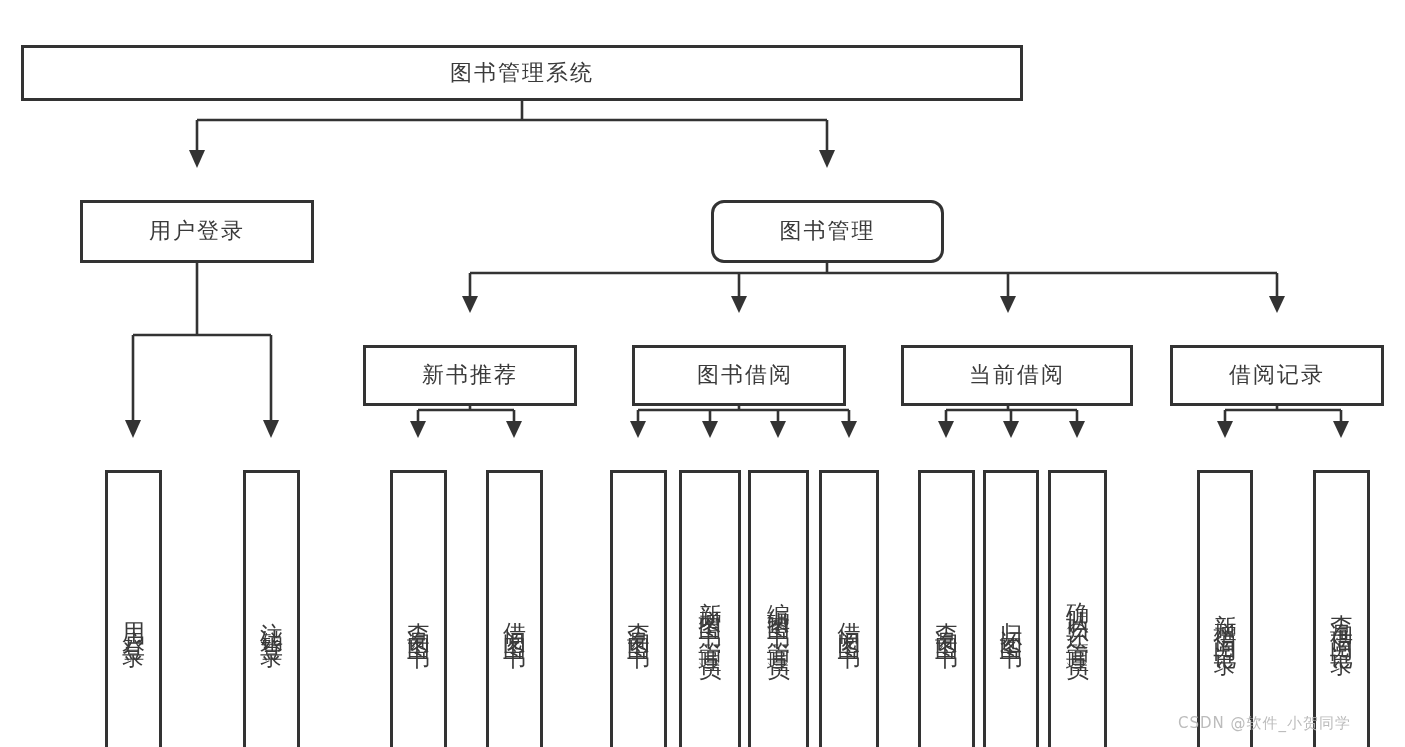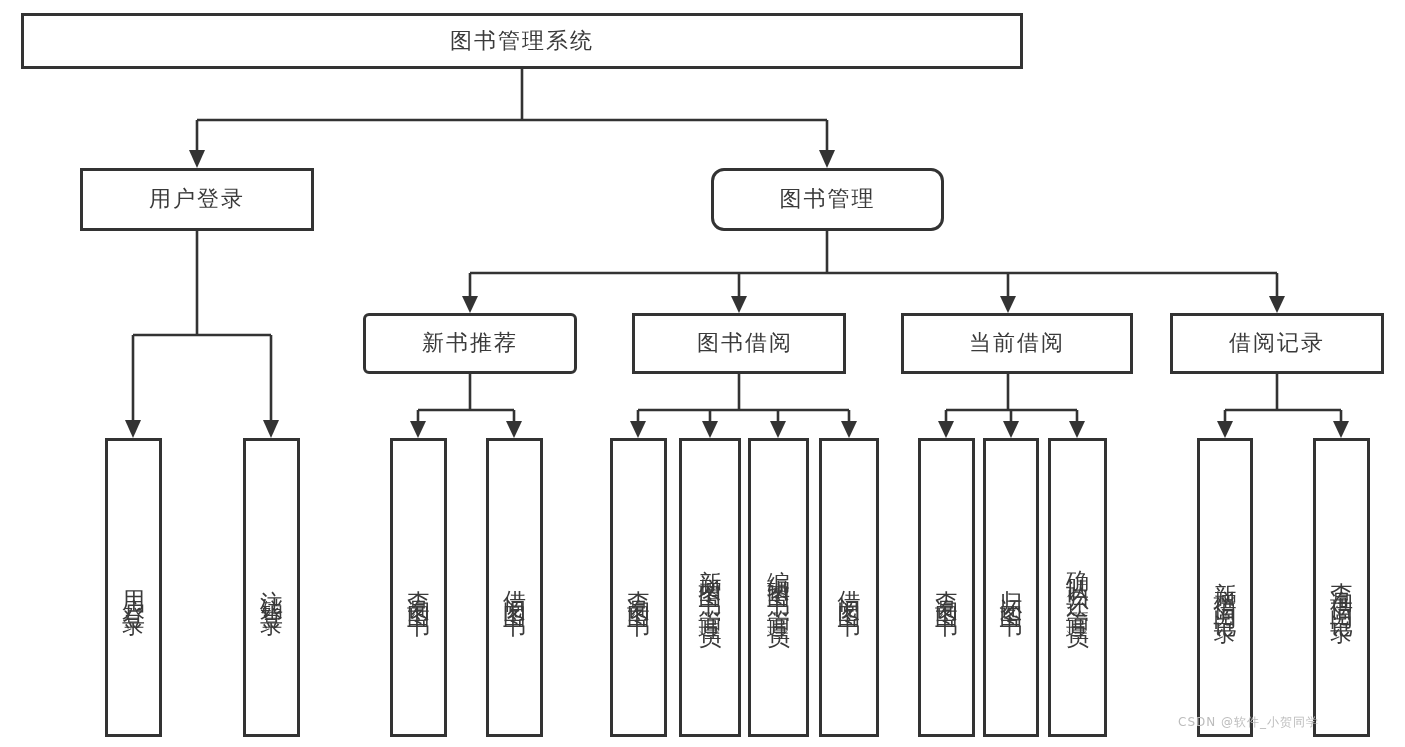--- a/index.html
+++ b/index.html
@@ -14,38 +14,39 @@
   .node{
     position:absolute;
     box-sizing:border-box;
     border:3px solid #333333;
     background:#ffffff;
     color:#3a3a3a;
     display:flex;
     align-items:center;
     justify-content:center;
     text-align:center;
+    margin-top:32px;
   }
   .h-node{
     font-size:22px;
     letter-spacing:2px;
     line-height:1.1;
   }
   .v-node{
     writing-mode:vertical-rl;
     text-orientation:mixed;
     font-size:23px;
     letter-spacing:8px;
     line-height:1.0;
   }
   .watermark{
     position:absolute;
     left:1178px;
     top:714px;
-    font-size:12px;
+    font-size:15px;
     color:#bcbcbc;
     letter-spacing:1px;
     white-space:nowrap;
   }
 </style>
 </head>
 <body>
 
 <div class="canvas">
 
@@ -120,21 +121,21 @@
       <polygon points="1217,421 1233,421 1225,438"></polygon>
       <polygon points="1333,421 1349,421 1341,438"></polygon>
     </g>
   </svg>
 
   <div class="node h-node" style="left:21px;top:13px;width:1002px;height:56px;">图书管理系统</div>
 
   <div class="node h-node" style="left:80px;top:168px;width:234px;height:63px;">用户登录</div>
   <div class="node h-node" style="left:711px;top:168px;width:233px;height:63px;border-radius:13px;">图书管理</div>
 
-  <div class="node h-node" style="left:363px;top:313px;width:214px;height:61px;border-radius:6px;">新书推荐</div>
+  <div class="node h-node" style="left:363px;top:313px;width:214px;height:61px;">新书推荐</div>
   <div class="node h-node" style="left:632px;top:313px;width:214px;height:61px;padding-left:12px;">图书借阅</div>
   <div class="node h-node" style="left:901px;top:313px;width:232px;height:61px;">当前借阅</div>
   <div class="node h-node" style="left:1170px;top:313px;width:214px;height:61px;">借阅记录</div>
 
   <div class="node v-node" style="left:105px;top:438px;width:57px;height:299px;">用户登录</div>
   <div class="node v-node" style="left:243px;top:438px;width:57px;height:299px;">注销登录</div>
 
   <div class="node v-node" style="left:390px;top:438px;width:57px;height:299px;">查询图书</div>
   <div class="node v-node" style="left:486px;top:438px;width:57px;height:299px;">借阅图书</div>
 

